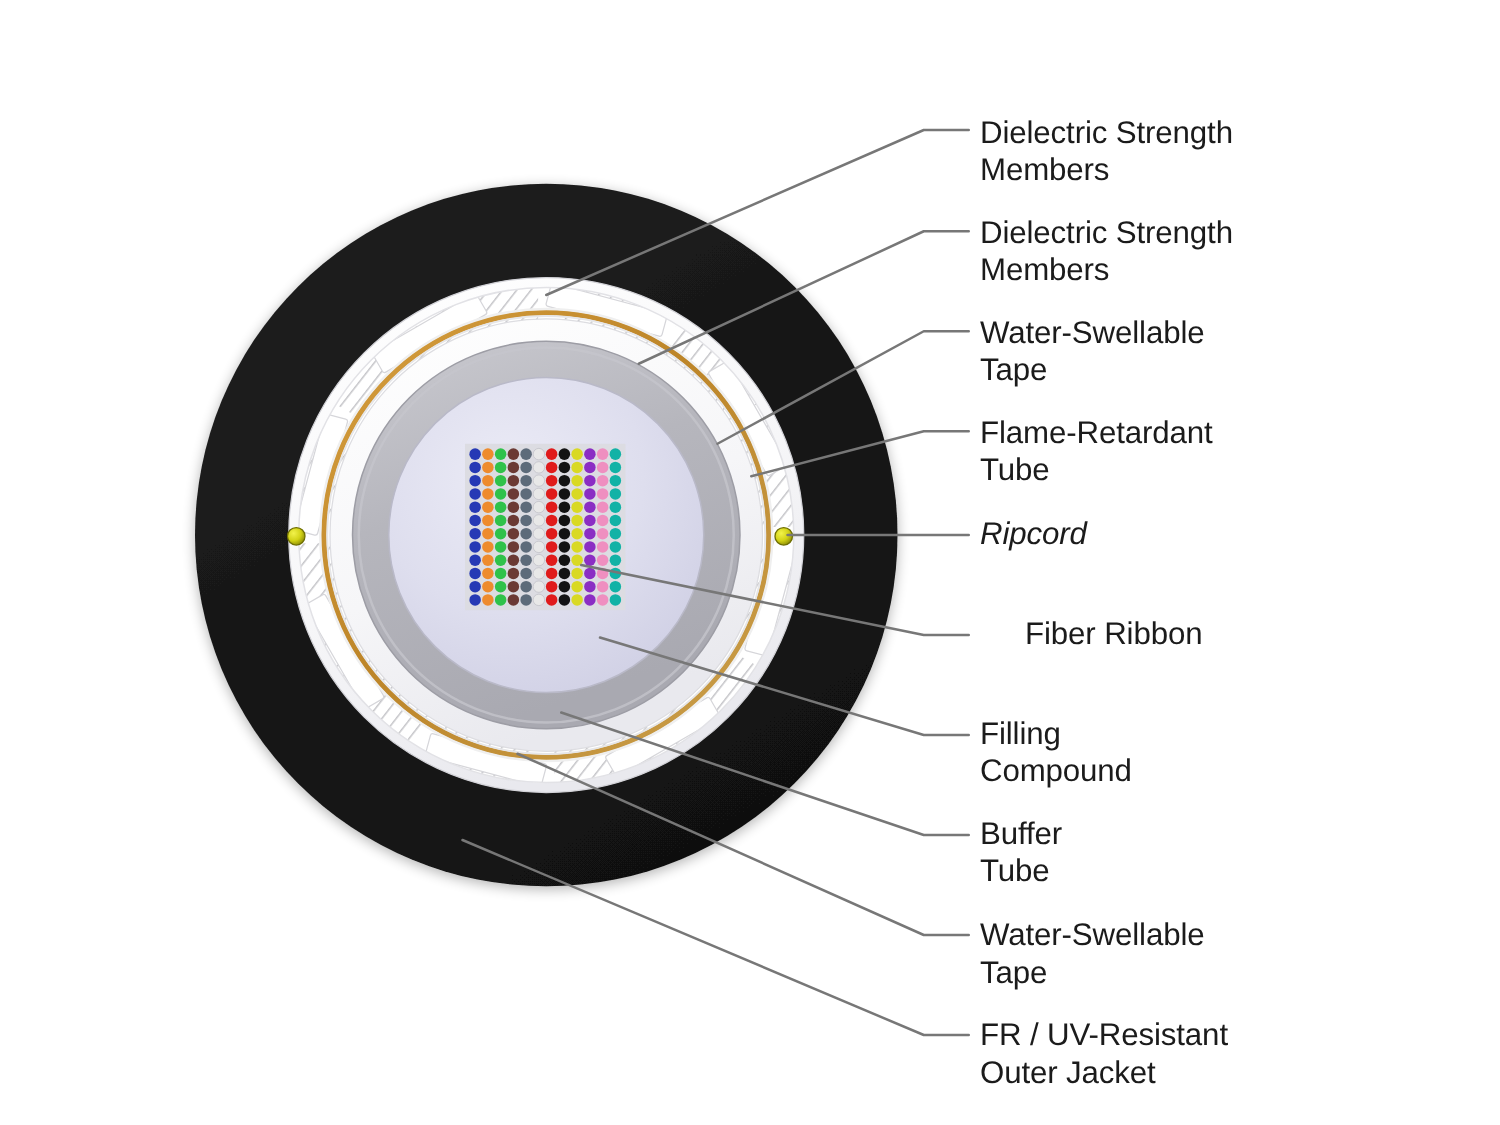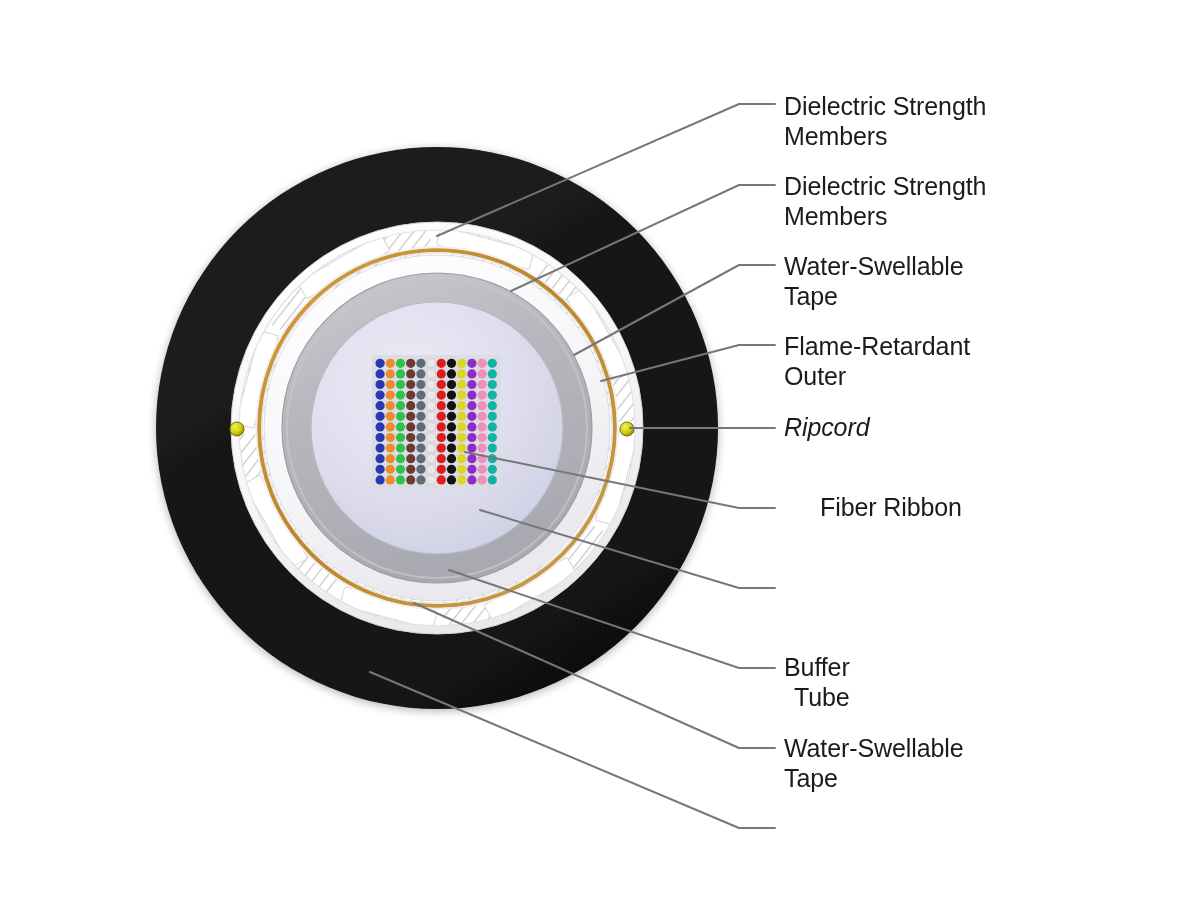--- a/index.html
+++ b/index.html
@@ -401,22 +401,26 @@
   </svg>
 
   <div class="callout-layer" id="callout-layer">
       <div class="callout" style="left: 784px; top: 91px;">Dielectric Strength
 Members</div>
       <div class="callout" style="left: 784px; top: 171px;">Dielectric Strength
 Members</div>
       <div class="callout" style="left: 784px; top: 251px;">Water-Swellable
 Tape</div>
       <div class="callout" style="left: 784px; top: 331px;">Flame-Retardant
-Outer</div>
+Tube</div>
       <div class="callout" style="left: 784px; top: 412px; font-style: italic;">Ripcord</div>
       <div class="callout" style="left: 820px; top: 492px;">Fiber Ribbon</div>
-      <div class="callout" style="left: 784px; top: 652px; text-align: right;">Buffer
+      <div class="callout" style="left: 784px; top: 572px;">Filling
+Compound</div>
+      <div class="callout" style="left: 784px; top: 652px;">Buffer
 Tube</div>
       <div class="callout" style="left: 784px; top: 733px;">Water-Swellable
 Tape</div>
+      <div class="callout" style="left: 784px; top: 813px;">FR / UV-Resistant
+Outer Jacket</div>
     </div>
 
 </div>
 
 </body></html>

